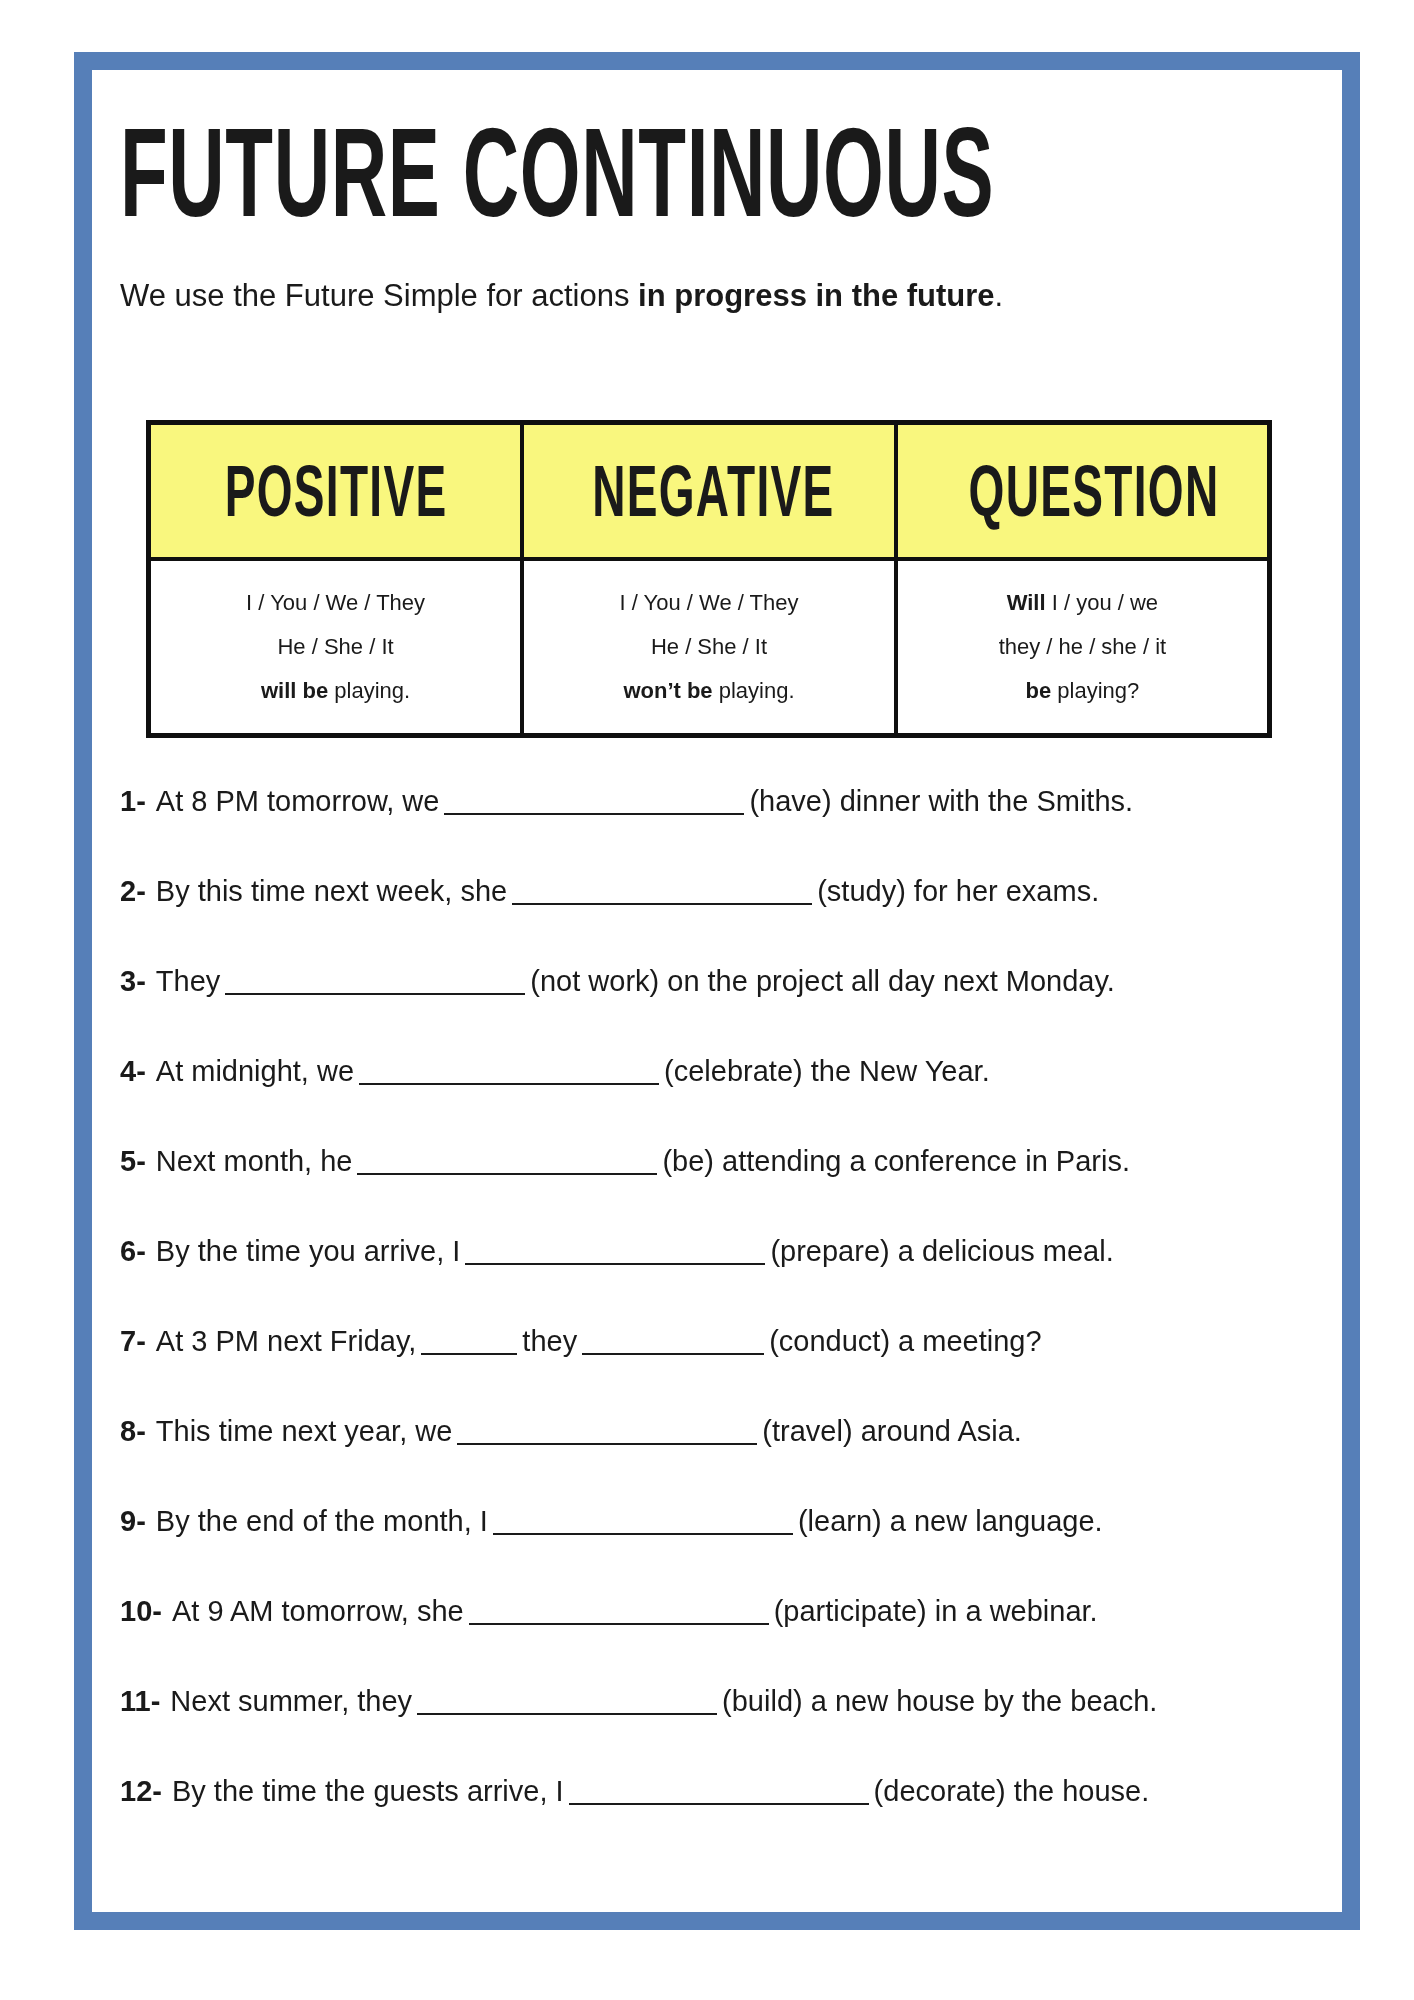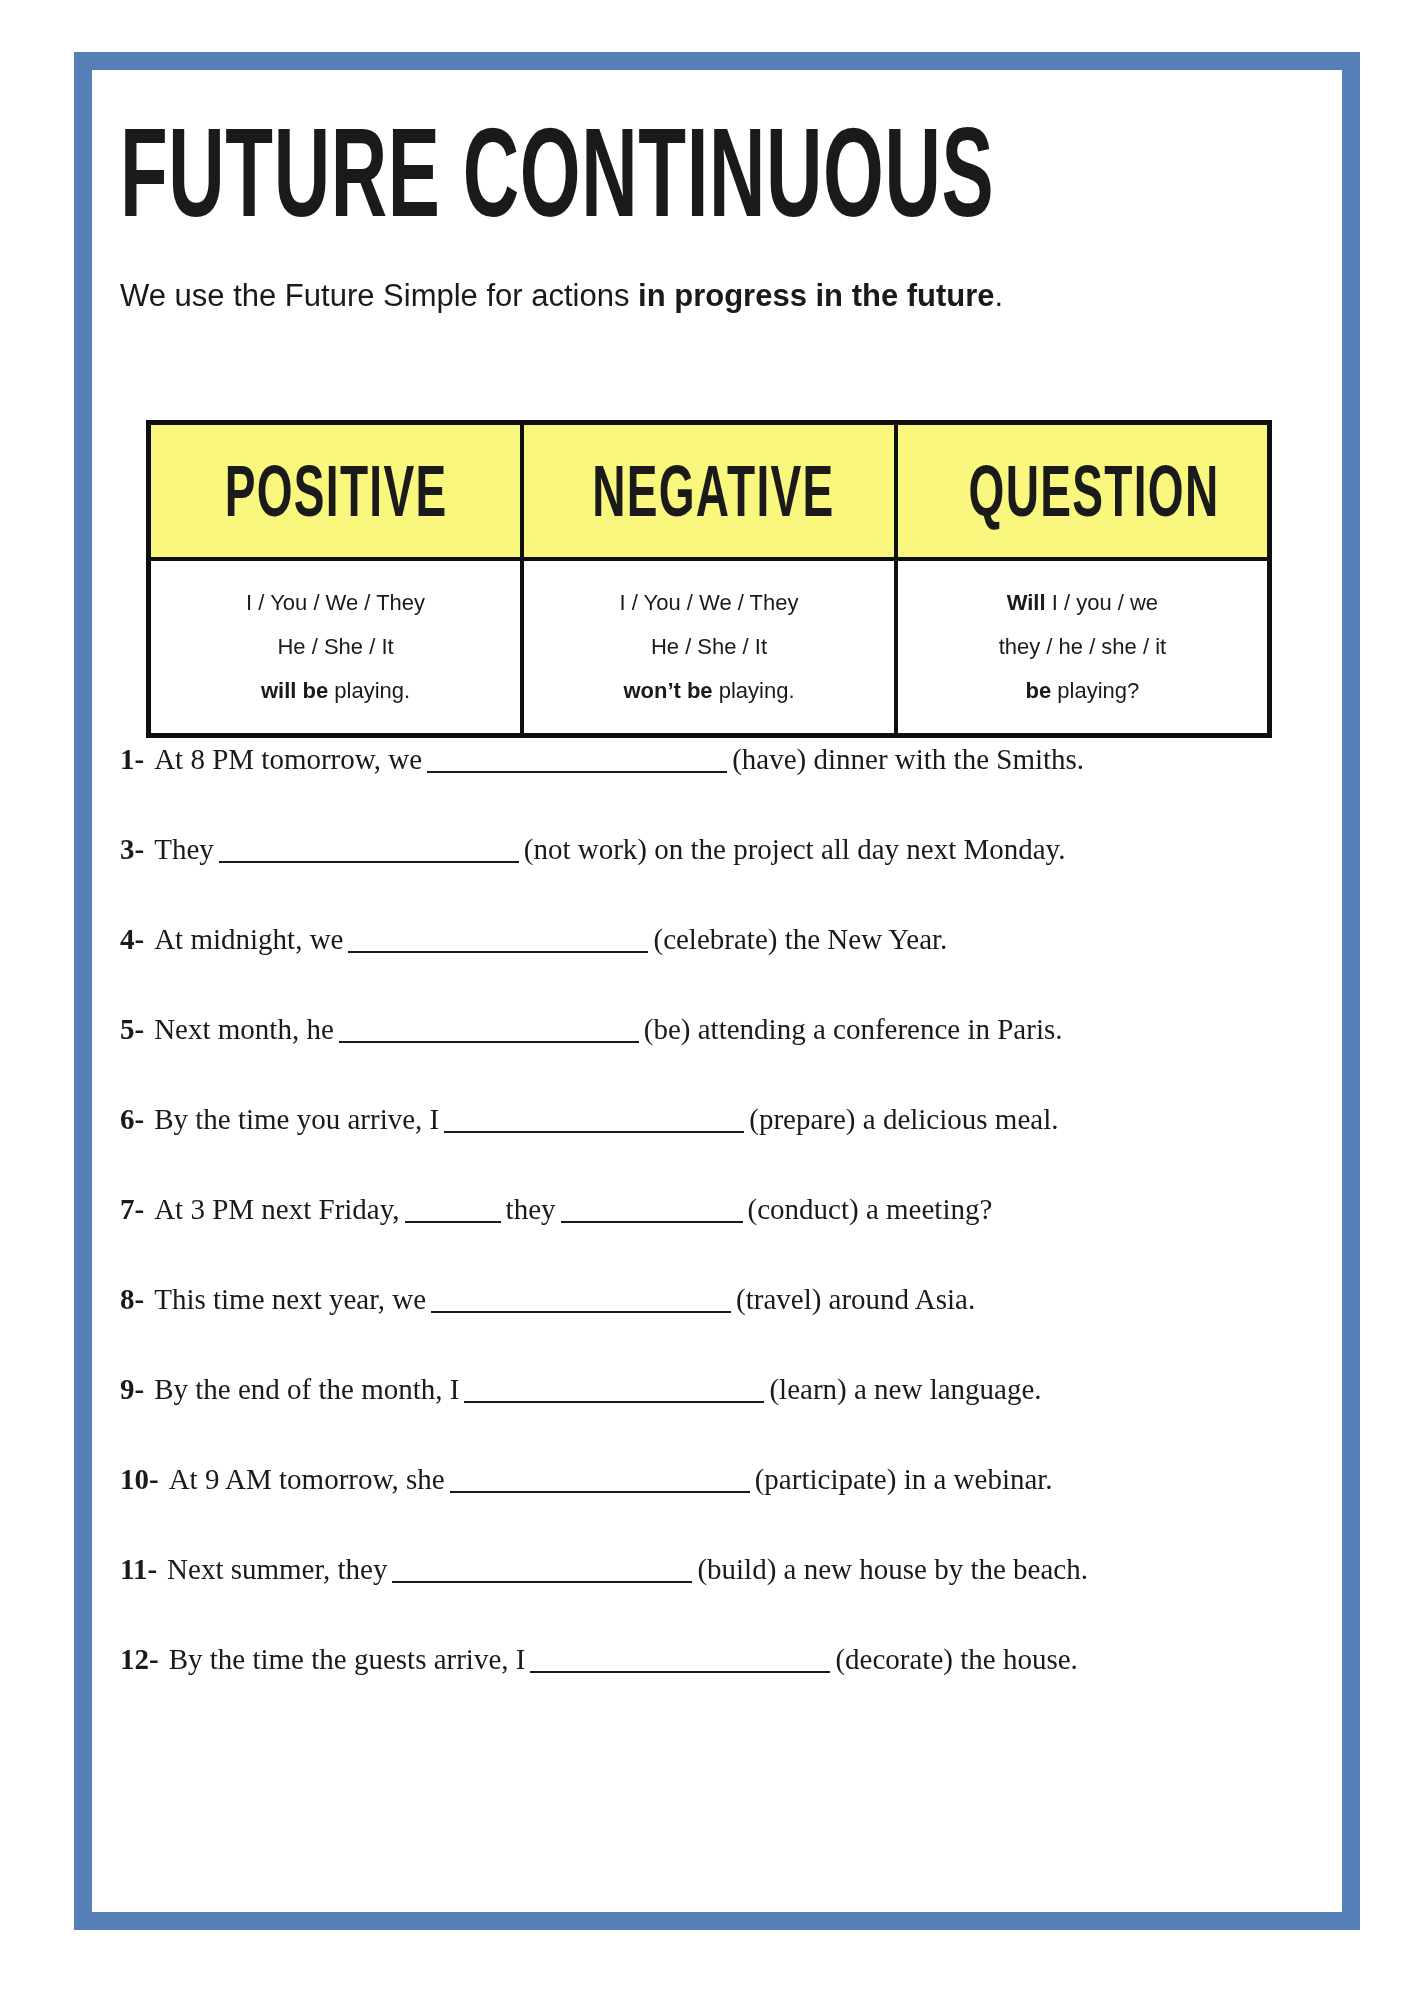--- a/index.html
+++ b/index.html
@@ -38,21 +38,21 @@
     display:inline-block;font-size:72px;font-weight:700;letter-spacing:2px;
     transform:scaleX(0.64);transform-origin:center;white-space:nowrap;
   }
   table.grammar td{
     height:172px;border:4px solid #0f0f0f;background:#fff;
     text-align:center;vertical-align:middle;font-size:22px;line-height:44px;padding:0;
   }
 
   
   .instruction{margin:56px 0 0;font-size:31px;line-height:38px;letter-spacing:-0.2px;white-space:nowrap;}
-  .sentences{font-family:Liberation Serif, serif;}
+  .sentences{margin-top:42px;}
   .sentence{margin:0 0 52px;font-size:29px;line-height:33px;white-space:nowrap;}
   .sentence .num{font-weight:700;margin-right:10px;}
   .blank{
     display:inline-block;height:1em;margin:0 5px;
     border-bottom:2px solid #1a1a1a;transform:translateY(4px);
   }
   .blank-long{width:300px;}
   .blank-short{width:96px;}
   .blank-mid{width:182px;}
 </style>
@@ -94,20 +94,21 @@
             <div class="cell-line"><span>they / he / she / it</span></div>
             <div class="cell-line"><b>be</b><span> playing?</span></div>
           </td>
         </tr>
       </tbody>
     </table>
 
 
     <div class="sentences">
       <p class="sentence"><b class="num">1-</b><span><span>At 8 PM tomorrow, we</span><span class="blank blank-long"></span><span>(have) dinner with the Smiths.</span></span></p>
+      <p class="sentence"><b class="num">2-</b><span><span>By this time next week, she</span><span class="blank blank-long"></span><span>(study) for her exams.</span></span></p>
       <p class="sentence"><b class="num">3-</b><span><span>They</span><span class="blank blank-long"></span><span>(not work) on the project all day next Monday.</span></span></p>
       <p class="sentence"><b class="num">4-</b><span><span>At midnight, we</span><span class="blank blank-long"></span><span>(celebrate) the New Year.</span></span></p>
       <p class="sentence"><b class="num">5-</b><span><span>Next month, he</span><span class="blank blank-long"></span><span>(be) attending a conference in Paris.</span></span></p>
       <p class="sentence"><b class="num">6-</b><span><span>By the time you arrive, I</span><span class="blank blank-long"></span><span>(prepare) a delicious meal.</span></span></p>
       <p class="sentence"><b class="num">7-</b><span><span>At 3 PM next Friday,</span><span class="blank blank-short"></span><span>they</span><span class="blank blank-mid"></span><span>(conduct) a meeting?</span></span></p>
       <p class="sentence"><b class="num">8-</b><span><span>This time next year, we</span><span class="blank blank-long"></span><span>(travel) around Asia.</span></span></p>
       <p class="sentence"><b class="num">9-</b><span><span>By the end of the month, I</span><span class="blank blank-long"></span><span>(learn) a new language.</span></span></p>
       <p class="sentence"><b class="num">10-</b><span><span>At 9 AM tomorrow, she</span><span class="blank blank-long"></span><span>(participate) in a webinar.</span></span></p>
       <p class="sentence"><b class="num">11-</b><span><span>Next summer, they</span><span class="blank blank-long"></span><span>(build) a new house by the beach.</span></span></p>
       <p class="sentence"><b class="num">12-</b><span><span>By the time the guests arrive, I</span><span class="blank blank-long"></span><span>(decorate) the house.</span></span></p>

